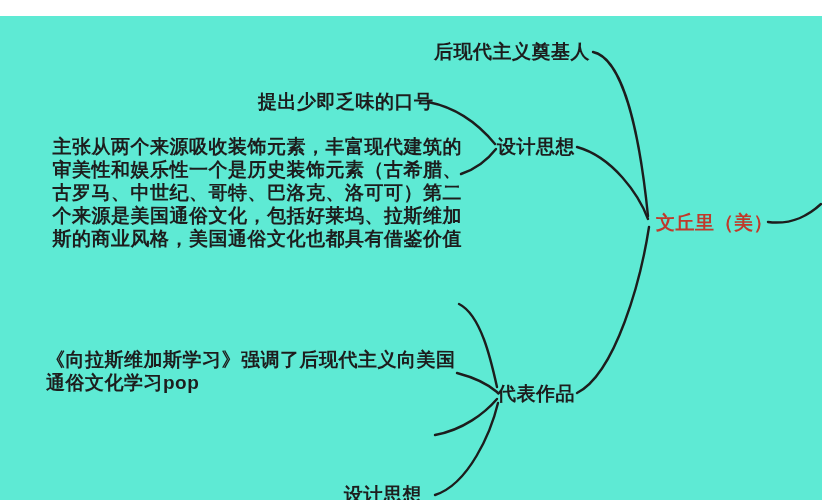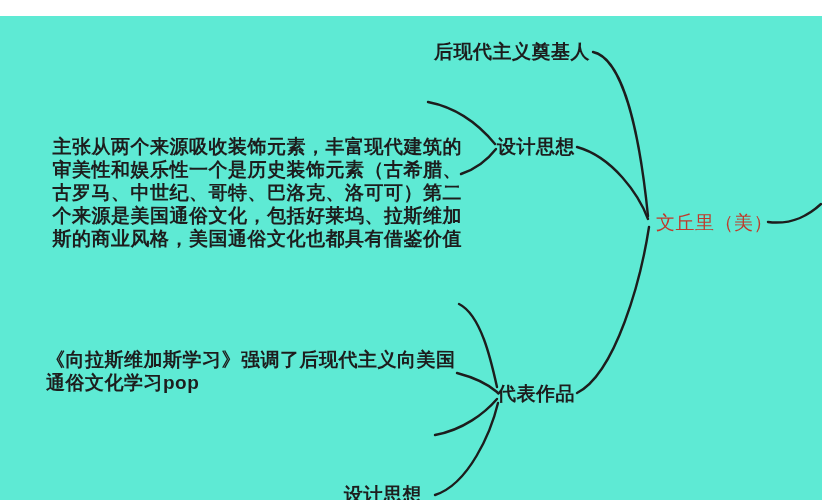--- a/index.html
+++ b/index.html
@@ -28,21 +28,21 @@
     font-weight: 600;
     line-height: 23px;
     white-space: nowrap;
     letter-spacing: 0.5px;
   }
   .node.wrap {
     white-space: normal;
     width: 424px;
   }
   .node.root {
-    font-weight: 400;
+    font-weight: 700;
   }
 </style>
 </head>
 <body>
 
 <div class="canvas">
 
   <svg class="links" width="822" height="500" viewBox="0 0 822 500">
     <g fill="none" stroke-width="2.4" stroke-linecap="round" stroke="#1d1d1d">
       <path d="M 593,36 C 622,42 639,112 648,200"></path>
@@ -53,20 +53,21 @@
       <path d="M 461,158 C 479,152 489,142 496,133"></path>
       <path d="M 459,288 C 481,299 491,344 497,371"></path>
       <path d="M 457,357 C 476,362 489,369 497,376"></path>
       <path d="M 435,419 C 463,414 485,397 497,383"></path>
       <path d="M 435,479 C 469,468 491,416 498,387"></path>
     </g>
   </svg>
 
   <div class="node" style="left:434px; top:24px;">后现代主义奠基人</div>
 
+  <div class="node" style="left:258px; top:74px;">提出少即乏味的口号</div>
 
   <div class="node" style="left:497px; top:119px;">设计思想</div>
 
   <div class="node wrap" style="left:38px; top:119px;text-align:right;">主张从两个来源吸收装饰元素，丰富现代建筑的审美性和娱乐性一个是历史装饰元素（古希腊、古罗马、中世纪、哥特、巴洛克、洛可可）第二个来源是美国通俗文化，包括好莱坞、拉斯维加斯的商业风格，美国通俗文化也都具有借鉴价值</div>
 
 
   <div class="node wrap" style="left:46px; top:332px;">《向拉斯维加斯学习》强调了后现代主义向美国通俗文化学习pop</div>
 
   <div class="node" style="left:497px; top:366px;">代表作品</div>
 

